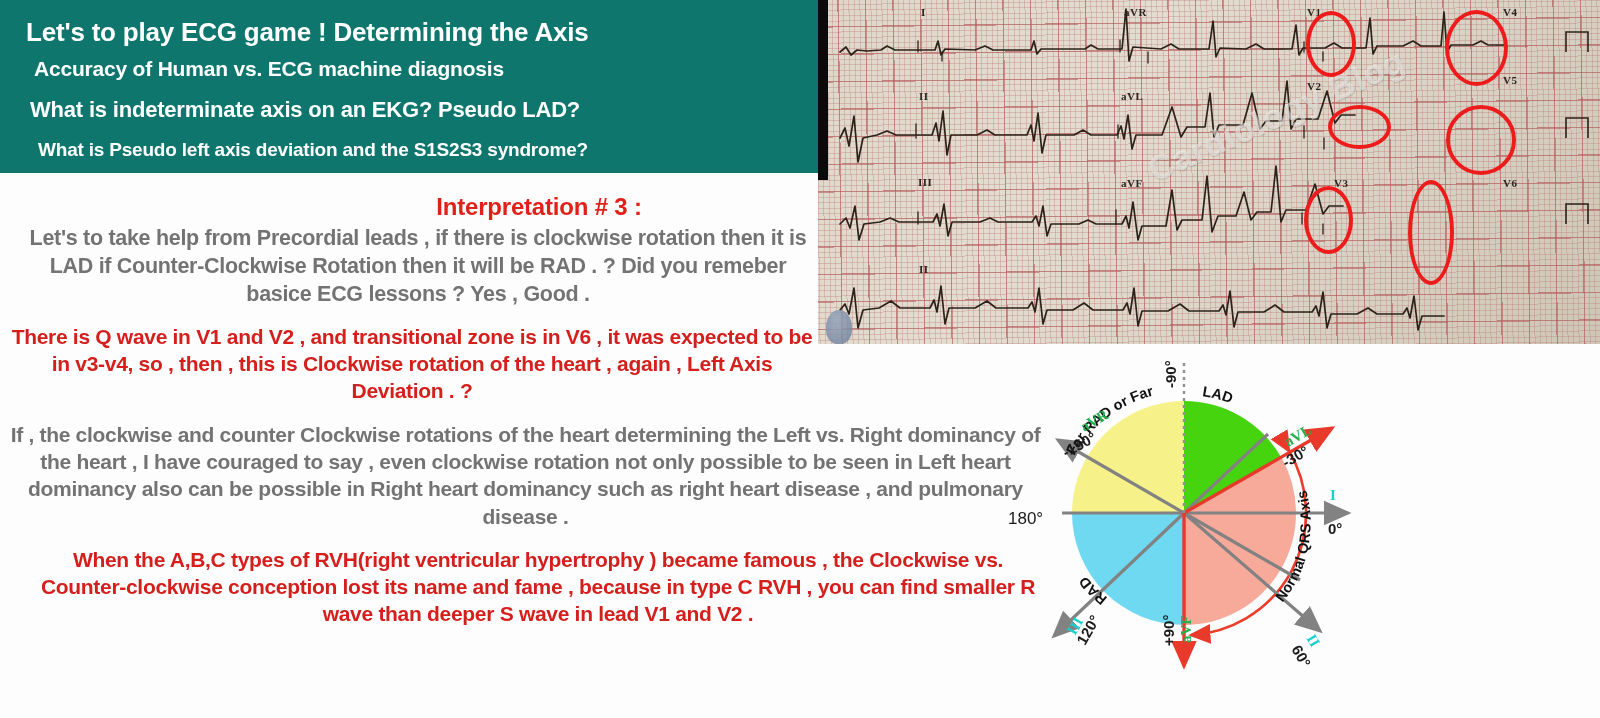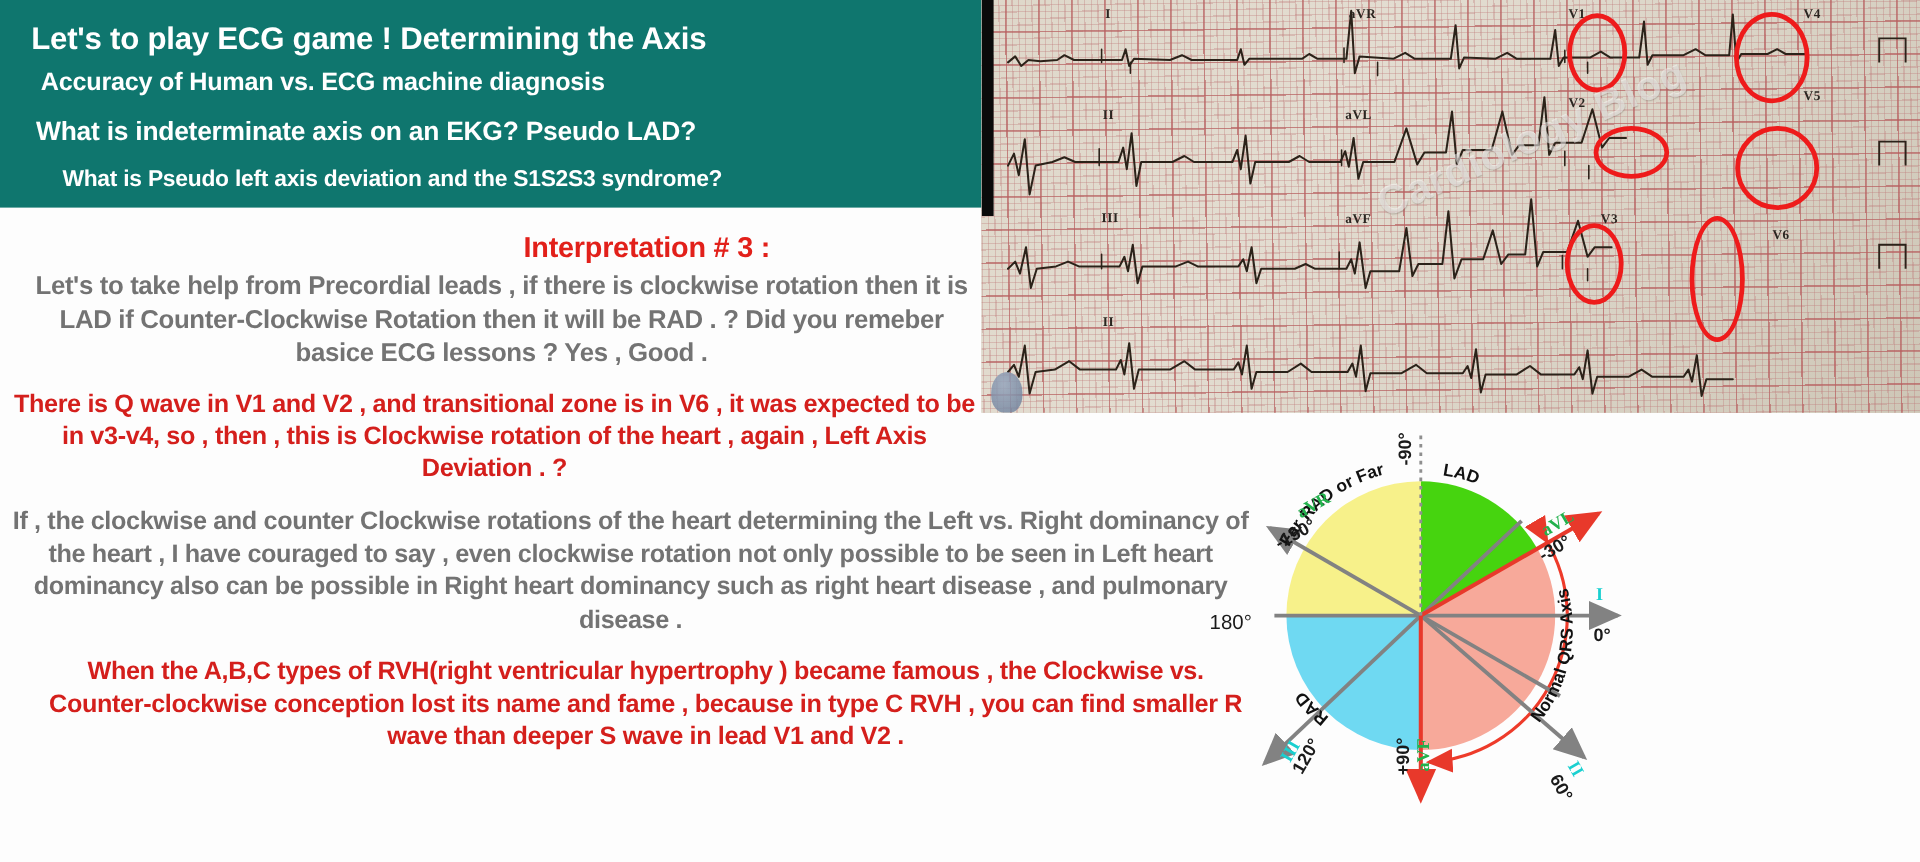--- a/index.html
+++ b/index.html
@@ -15,21 +15,21 @@
     background:#0f766e;color:#ffffff;box-sizing:border-box;
     padding:8px 0 0 0;
   }
   #title-banner .tl{
     font-weight:bold;color:#fff;white-space:nowrap;
     letter-spacing:-0.2px;
   }
   .t1{font-size:26px;margin-left:26px;margin-top:9px;}
   .t2{font-size:21px;margin-left:34px;margin-top:9px;}
   .t3{font-size:22px;margin-left:30px;margin-top:16px;}
-  .t4{font-size:19px;margin-left:52px;margin-top:16px;}
+  .t4{font-size:19px;margin-left:38px;margin-top:16px;}
 
   
   #text-column{
     position:absolute;left:0;top:173px;width:1060px;text-align:center;
   }
   .heading-red{
     color:#e2201a;font-size:24px;font-weight:bold;
     margin:20px 0 4px 18px;letter-spacing:-0.2px;
   }
   .para{
@@ -159,21 +159,21 @@
       <div class="lead-label" style="left: 306px; top: 6px;">aVR</div>
       <div class="lead-label" style="left: 489px; top: 6px;">V1</div>
       <div class="lead-label" style="left: 685px; top: 6px;">V4</div>
       <div class="lead-label" style="left: 101px; top: 90px;">II</div>
       <div class="lead-label" style="left: 303px; top: 90px;">aVL</div>
       <div class="lead-label" style="left: 489px; top: 80px;">V2</div>
       <div class="lead-label" style="left: 685px; top: 74px;">V5</div>
       <div class="lead-label" style="left: 100px; top: 176px;">III</div>
       <div class="lead-label" style="left: 303px; top: 177px;">aVF</div>
       <div class="lead-label" style="left: 489px; top: 177px; padding-left: 27px;">V3</div>
-      <div class="lead-label" style="left: 659px; top: 177px; margin-top: 13px;">V6</div>
+      <div class="lead-label" style="left: 685px; top: 177px;">V6</div>
       <div class="lead-label" style="left: 101px; top: 263px;">II</div>
     </div>
 
   <div id="ecg-annotations">
       <div class="circle-ann" style="left: 488px; top: 11px; width: 42px; height: 58px; border-color: rgb(238, 27, 27);"></div>
       <div class="circle-ann" style="left: 627px; top: 10px; width: 55px; height: 68px; border-color: rgb(238, 27, 27);"></div>
       <div class="circle-ann" style="left: 510px; top: 105px; width: 55px; height: 36px; border-color: rgb(238, 27, 27);"></div>
       <div class="circle-ann" style="left: 628px; top: 105px; width: 62px; height: 62px; border-color: rgb(238, 27, 27);"></div>
       <div class="circle-ann" style="left: 486px; top: 186px; width: 41px; height: 60px; border-color: rgb(238, 27, 27);"></div>
       <div class="circle-ann" style="left: 590px; top: 180px; width: 38px; height: 97px; border-color: rgb(238, 27, 27);"></div>

